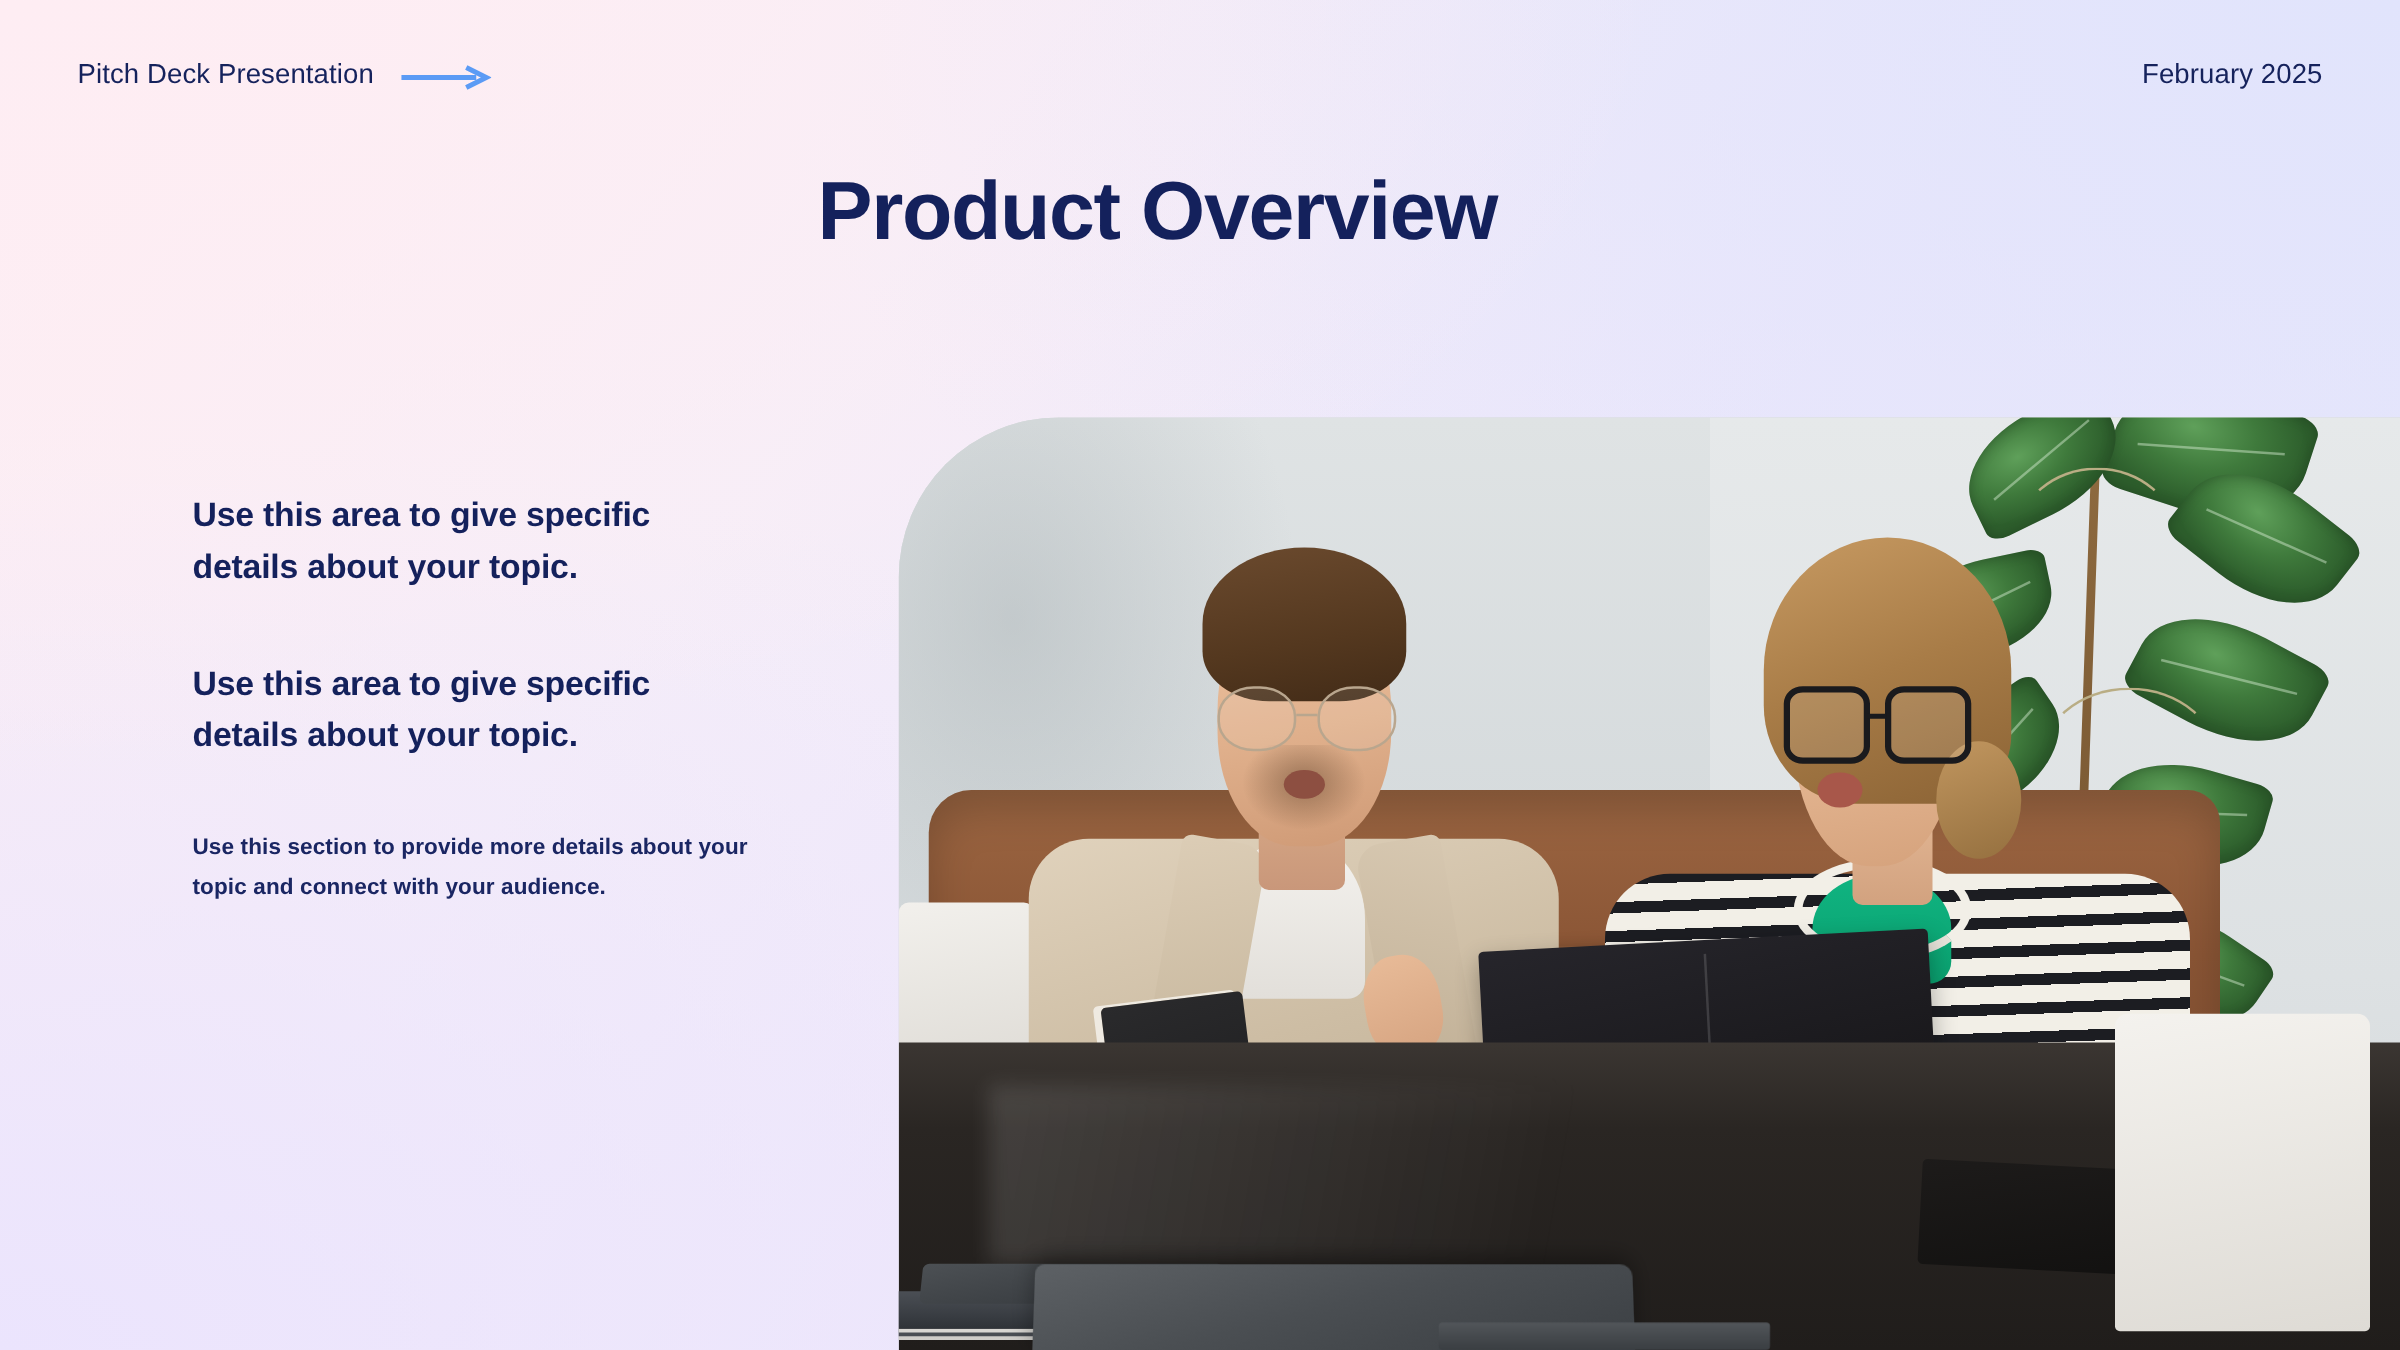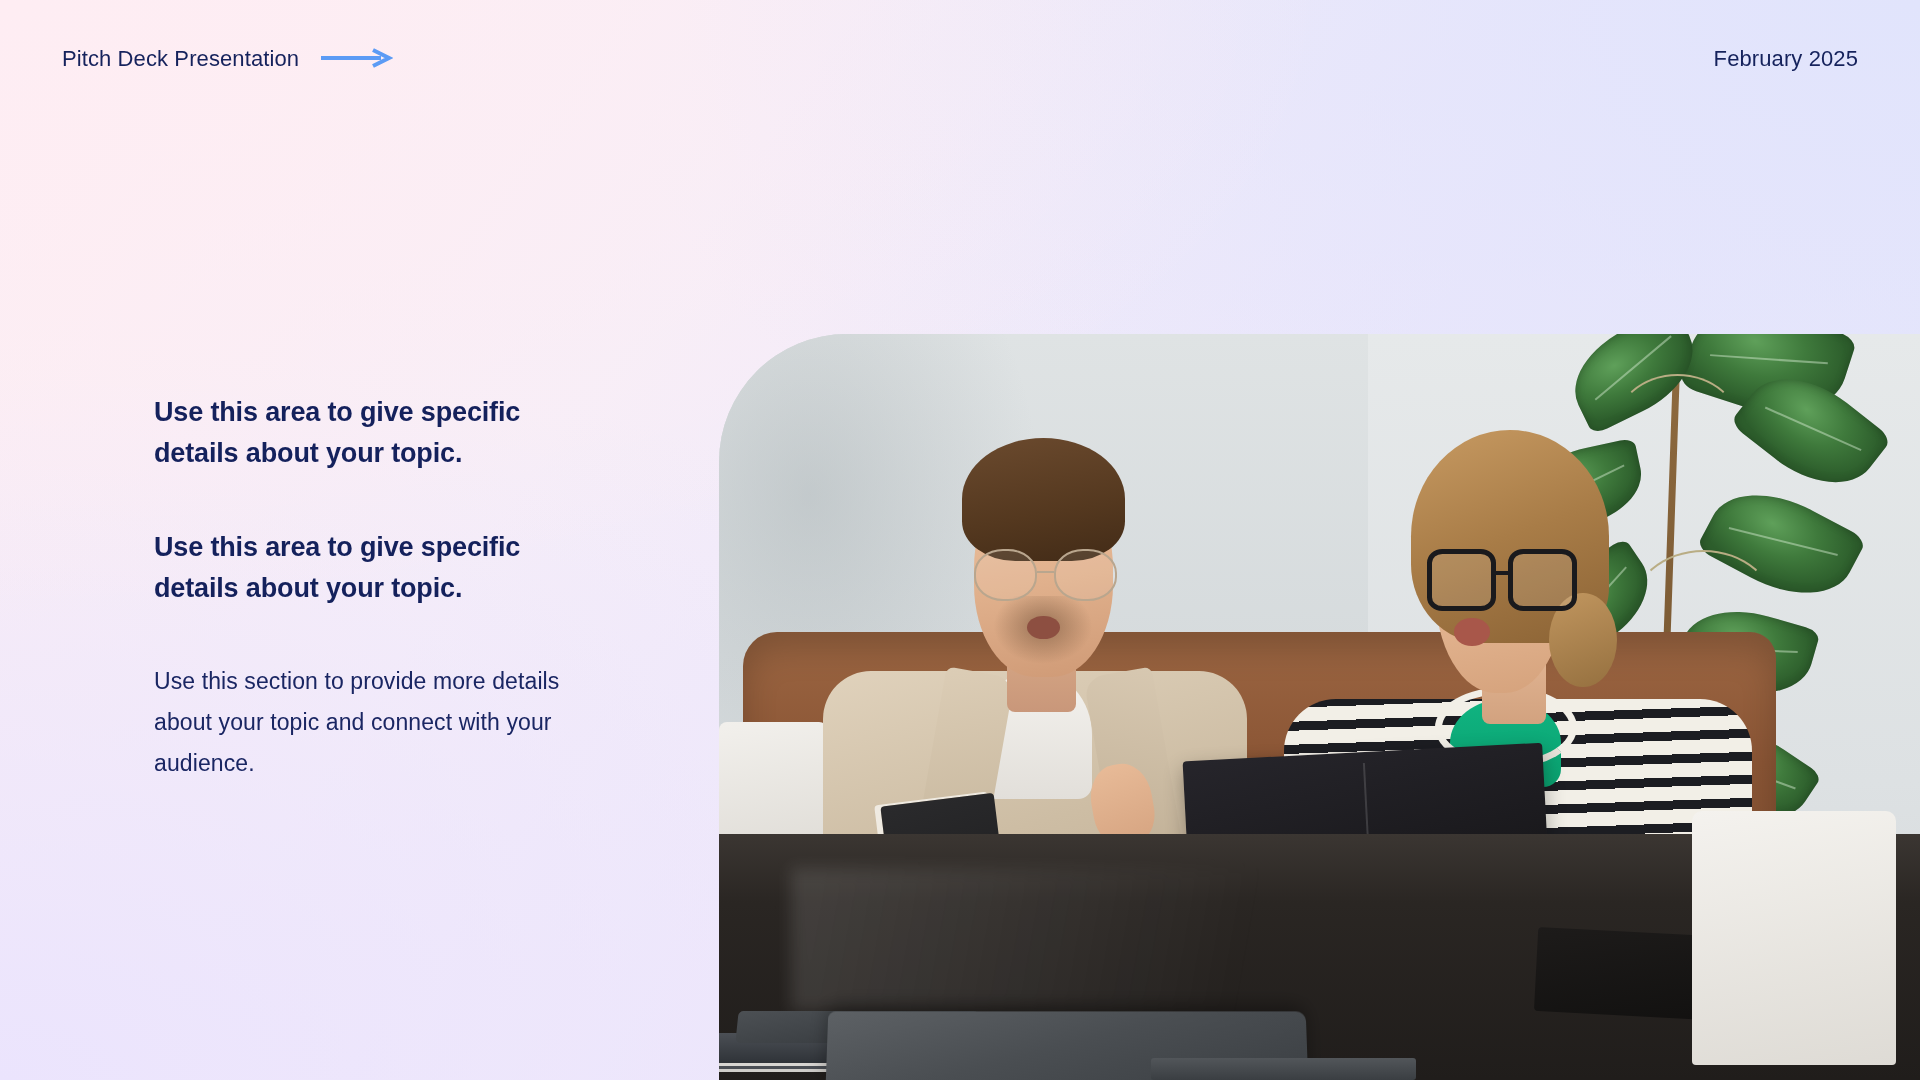--- a/index.html
+++ b/index.html
@@ -20,21 +20,21 @@
     overflow:hidden;
   }
 
   
   .hdr {
     position:absolute; top:0; left:0;
     width:1920px; height:118px;
     display:flex; align-items:center;
     padding:0 62px 0 62px;
   }
-  .hdr-left { display:flex; align-items:flex-start; gap:22px; }
+  .hdr-left { display:flex; align-items:flex-end; gap:22px; }
   .hdr-label {
     font-size:22px; font-weight:400; letter-spacing:.1px;
     color:#15225C;
     white-space:nowrap;
   }
   .hdr-arrow { display:block; margin-top:2px; }
   .hdr-right {
     margin-left:auto;
     font-size:22px; font-weight:400; letter-spacing:.1px;
     color:#15225C; white-space:nowrap;
@@ -60,22 +60,22 @@
   .copy-lead {
     font-size:27px;
     font-weight:700;
     line-height:1.53;
     color:#14215C;
     letter-spacing:-.15px;
     margin-bottom:52px;
   }
   .copy-lead:last-of-type { margin-bottom:0; }
   .copy-body {
-    font-size:23px;
-    font-weight:400;
+    font-size:18px;
+    font-weight:700;
     line-height:1.78;
     color:#1A2663;
     letter-spacing:.1px;
     margin-top:50px;
   }
 
   
   .photo {
     position:absolute;
     left:719px; top:334px;
@@ -380,20 +380,21 @@
     <div class="hdr-left">
       <span class="hdr-label">Pitch Deck Presentation</span>
       <svg class="hdr-arrow" width="72" height="20" viewBox="0 0 72 20" aria-hidden="true">
         <line x1="0" y1="10" x2="60" y2="10" stroke="#5B9BF5" stroke-width="4"></line>
         <polyline points="52,2 68,10 52,18" fill="none" stroke="#5B9BF5" stroke-width="4" stroke-linejoin="miter" stroke-linecap="butt"></polyline>
       </svg>
     </div>
     <span class="hdr-right">February 2025</span>
   </div>
 
+  <h1 class="title">Product Overview</h1>
 
   <div class="copy">
     <p class="copy-lead">Use this area to give specific details about your topic.</p>
     <p class="copy-lead">Use this area to give specific details about your topic.</p>
     <p class="copy-body">Use this section to provide more details about your topic and connect with your audience.</p>
   </div>
 
   <div class="photo">
     <div class="photo-inner">
 

